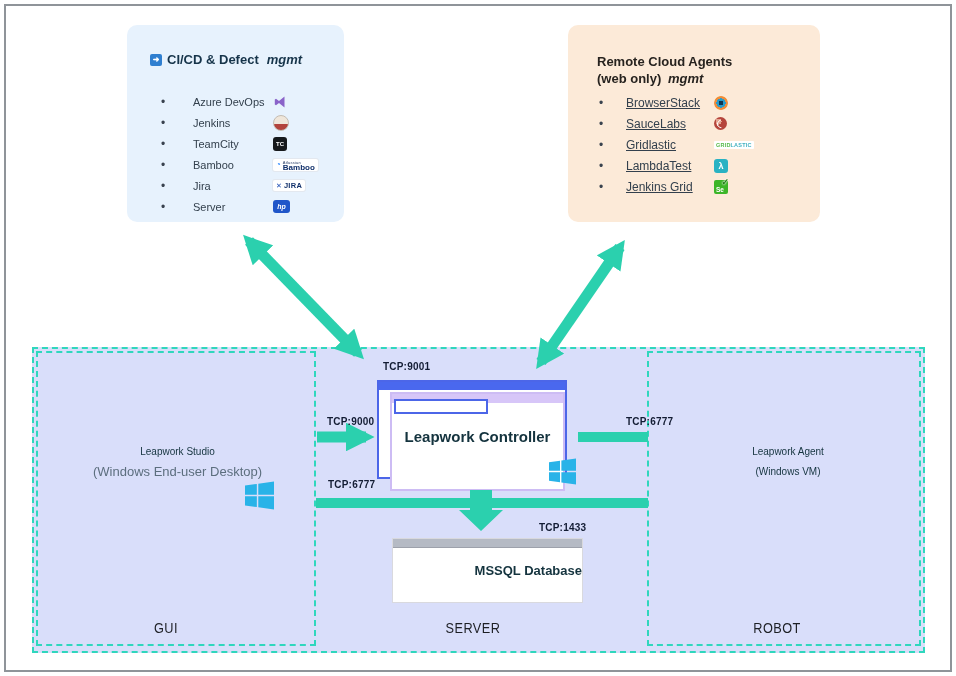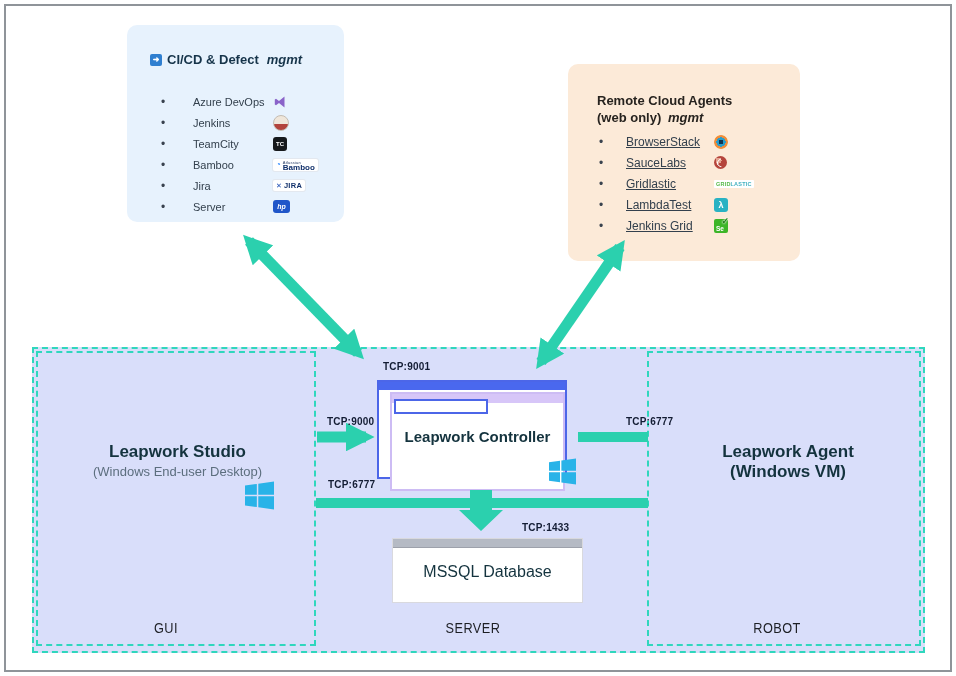--- a/index.html
+++ b/index.html
@@ -3,21 +3,21 @@
 <meta charset="utf-8">
 <style>
   html,body{margin:0;padding:0;background:#ffffff;}
   .canvas{position:relative;width:956px;height:676px;background:#ffffff;overflow:hidden;
           font-family:"Liberation Sans",sans-serif;}
   .frame{position:absolute;inset:4px;border:2px solid #8f9499;pointer-events:none;}
 
   
   .topbox{position:absolute;top:25px;height:197px;border-radius:10px;}
   .box-cicd{left:127px;width:217px;background:#e7f2fd;}
-  .box-cloud{left:568px;width:232px;background:#fcead8;margin-top:39px;}
+  .box-cloud{left:568px;width:252px;background:#fcead8;}
   .cicd-title{position:absolute;left:23px;top:27px;display:flex;align-items:center;gap:5px;
               font-size:13px;font-weight:bold;color:#16344a;}
   .cicd-title .hdr-icon{width:12px;height:12px;background:#2f7fd0;border-radius:2px;color:#fff;
               font-size:8px;line-height:12px;text-align:center;font-style:normal;}
   .it{font-style:italic;margin-left:3px;}
   .cloud-title{position:absolute;left:29px;top:28px;font-size:13px;font-weight:bold;color:#27231f;line-height:17px;}
 
   .list{position:absolute;left:0;right:0;}
   .box-cicd .list{top:66px;}
   .box-cloud .list{top:67px;}
@@ -72,21 +72,21 @@
   .section-label{position:absolute;top:619px;font-size:15px;color:#1d1f24;letter-spacing:0.5px;
      transform:scaleX(0.85);transform-origin:center;width:90px;text-align:center;}
   .lab-gui{left:121px;}
   .lab-server{left:428px;}
   .lab-robot{left:732px;}
 
   
   .nodetext{position:absolute;text-align:center;}
   .studio-text{left:55px;top:442px;width:245px;}
   .agent-text{left:668px;top:442px;width:240px;}
-  .nt-title{font-size:17px;font-weight:bold;color:#14333e;line-height:20px;}
+  .nt-title{font-size:10px;font-weight:normal;color:#14333e;line-height:20px;}
   .nt-sub{font-size:13px;color:#5c6e7e;margin-top:2px;}
   .winlogo{position:absolute;}
   .wl-studio{left:245px;top:481px;}
   .wl-controller{left:157px;top:64px;}
 
   
   .win-back{position:absolute;left:377px;top:380px;width:190px;height:99px;background:#fff;
      border:2px solid #4c66e8;box-sizing:border-box;z-index:3;}
   .win-back .tb{height:8px;background:#4a68ee;}
   .win-front{position:absolute;left:390px;top:392px;width:175px;height:99px;background:#fff;
@@ -94,30 +94,30 @@
   .win-front .tb{height:9px;background:#d7c6f8;}
   .addr{position:absolute;left:2px;top:5px;width:94px;height:15px;background:#fff;
      border:2px solid #4c66e8;box-sizing:border-box;}
   .ctrl-text{position:absolute;left:0;right:0;top:32px;text-align:center;
      font-size:15px;font-weight:bold;color:#14333e;line-height:21px;}
 
   
   .db{position:absolute;left:392px;top:538px;width:191px;height:65px;background:#fff;
      border:1px solid #d9d9de;box-sizing:border-box;z-index:3;}
   .db .tb{height:8px;background:#b5bac4;border-bottom:1px solid #9da1ab;}
-  .db-title{position:absolute;left:0;right:0;top:24px;text-align:center;
-     font-size:16px;font-weight:normal;color:#14333e;}
+  .db-title{position:absolute;left:0;right:0;top:24px;text-align:right;
+     font-size:13px;font-weight:bold;color:#14333e;}
 
   
   .port{position:absolute;font-size:10px;font-weight:bold;color:#131c33;letter-spacing:0.2px;z-index:6;}
   .p9001{left:383px;top:361px;}
   .p9000{left:327px;top:416px;}
   .p6777l{left:328px;top:479px;}
   .p6777r{left:626px;top:416px;}
-  .p1433{left:522px;top:522px;}
+  .p1433{left:539px;top:522px;}
 
   .overlay{position:absolute;left:0;top:0;z-index:5;pointer-events:none;}
 </style>
 </head>
 <body>
 
 <div class="canvas">
   <div class="frame"></div>
 
   <div class="region"></div>

